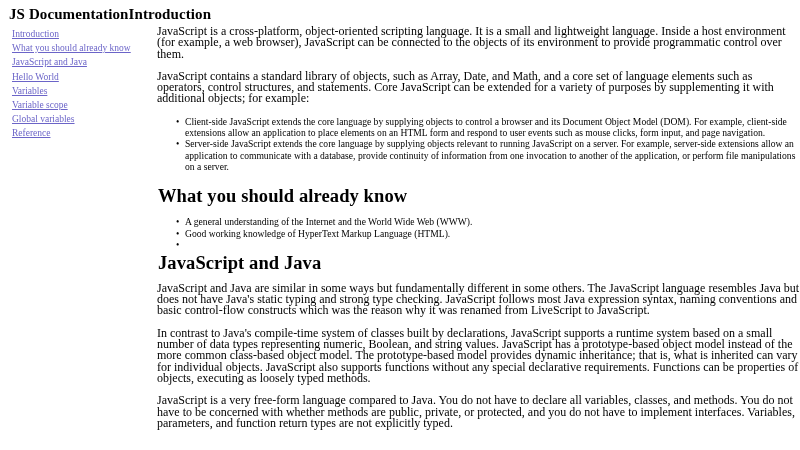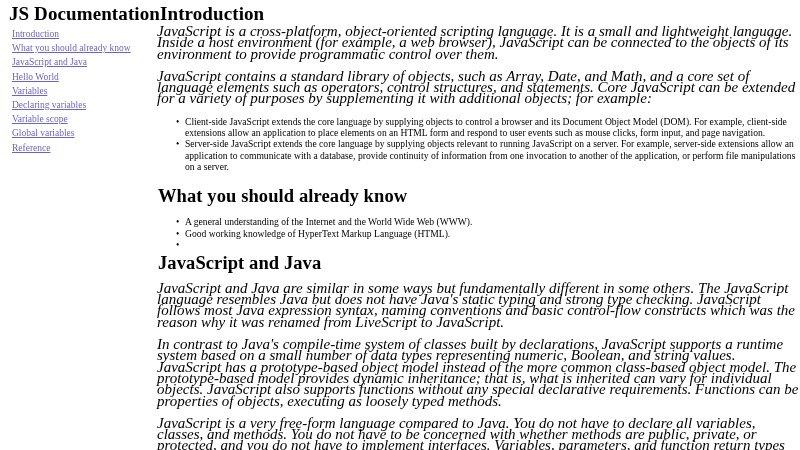--- a/index.html
+++ b/index.html
@@ -14,21 +14,21 @@
     overflow: hidden;
     font-family: "Liberation Serif", "DejaVu Serif", serif;
     color: #000000;
     position: relative;
   }
 
   
   .head-row {
     margin: 0;
     padding: 4px 0 0 9px;
-    font-size: 19px;
+    font-size: 15px;
     font-weight: bold;
     line-height: 20px;
     letter-spacing: 0.1px;
     white-space: nowrap;
   }
   .head-row span { font-weight: bold; }
 
   
   .page {
     position: absolute;
@@ -64,24 +64,23 @@
 
   
   .content {
     position: absolute;
     top: 0;
     left: 157px;
     width: 643px;
   }
   .content p {
     margin: 0 0 11px 0;
-    font-size: 15px;
+    font-size: 12px;
     line-height: 11.3px;
     text-align: left;
-    font-style: italic;
   }
   .content h2 {
     margin: 14px 0 9px 1px;
     font-size: 18.5px;
     line-height: 21px;
     font-weight: bold;
     letter-spacing: 0.1px;
   }
   .content ul {
     margin: 0 0 11px 0;
@@ -110,21 +109,20 @@
 
 <div class="page">
 
   <nav class="sidebar">
     <ul class="nav-list">
       <li><a class="nav-link" href="#" style="color: rgb(107, 100, 200);">Introduction</a></li>
       <li><a class="nav-link" href="#" style="color: rgb(107, 100, 200);">What you should already know</a></li>
       <li><a class="nav-link" href="#" style="color: rgb(107, 100, 200);">JavaScript and Java</a></li>
       <li><a class="nav-link" href="#" style="color: rgb(107, 100, 200);">Hello World</a></li>
       <li><a class="nav-link" href="#" style="color: rgb(107, 100, 200);">Variables</a></li>
-      <li><a class="nav-link" href="#" style="color: rgb(107, 100, 200);">Declaring variables</a></li>
       <li><a class="nav-link" href="#" style="color: rgb(107, 100, 200); margin-top: 13px;">Variable scope</a></li>
       <li><a class="nav-link" href="#" style="color: rgb(107, 100, 200);">Global variables</a></li>
       <li><a class="nav-link" href="#" style="color: rgb(107, 100, 200);">Reference</a></li>
     </ul>
   </nav>
 
   <main class="content">
 
     <p>JavaScript is a cross-platform, object-oriented scripting language. It is a small and lightweight language. Inside a host environment (for example, a web browser), JavaScript can be connected to the objects of its environment to provide programmatic control over them.</p>
     <p>JavaScript contains a standard library of objects, such as Array, Date, and Math, and a core set of language elements such as operators, control structures, and statements. Core JavaScript can be extended for a variety of purposes by supplementing it with additional objects; for example:</p>

